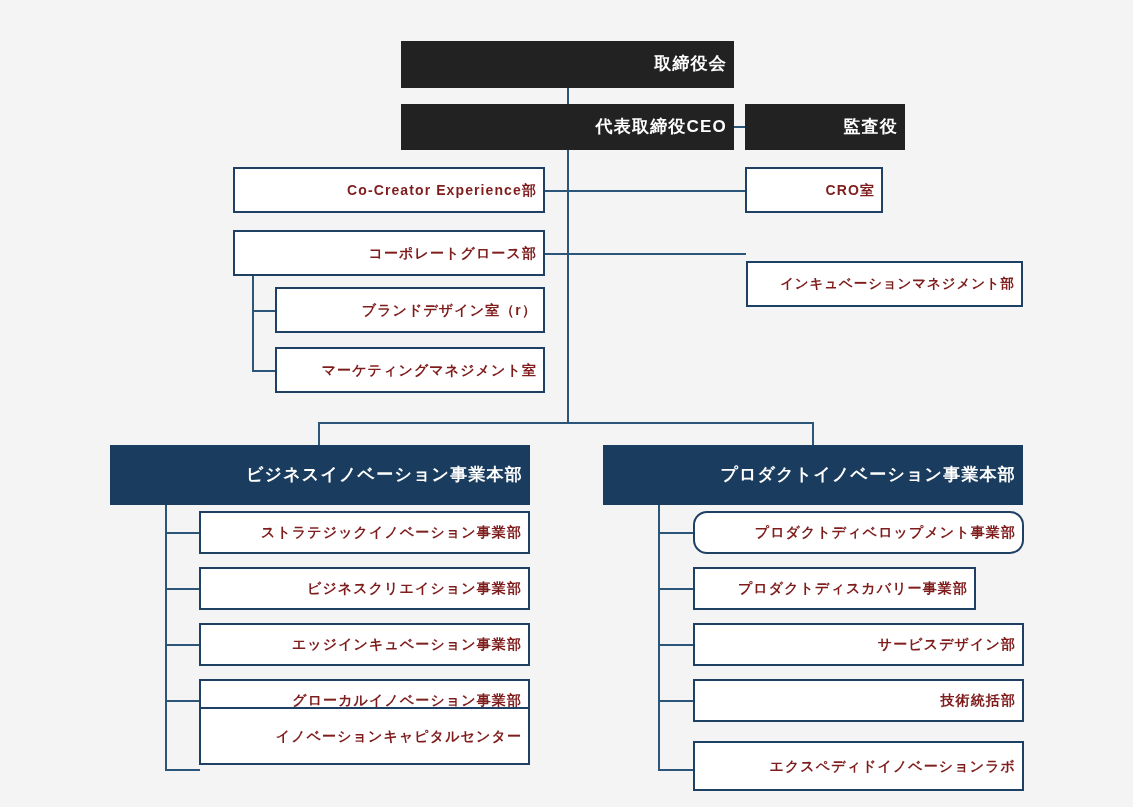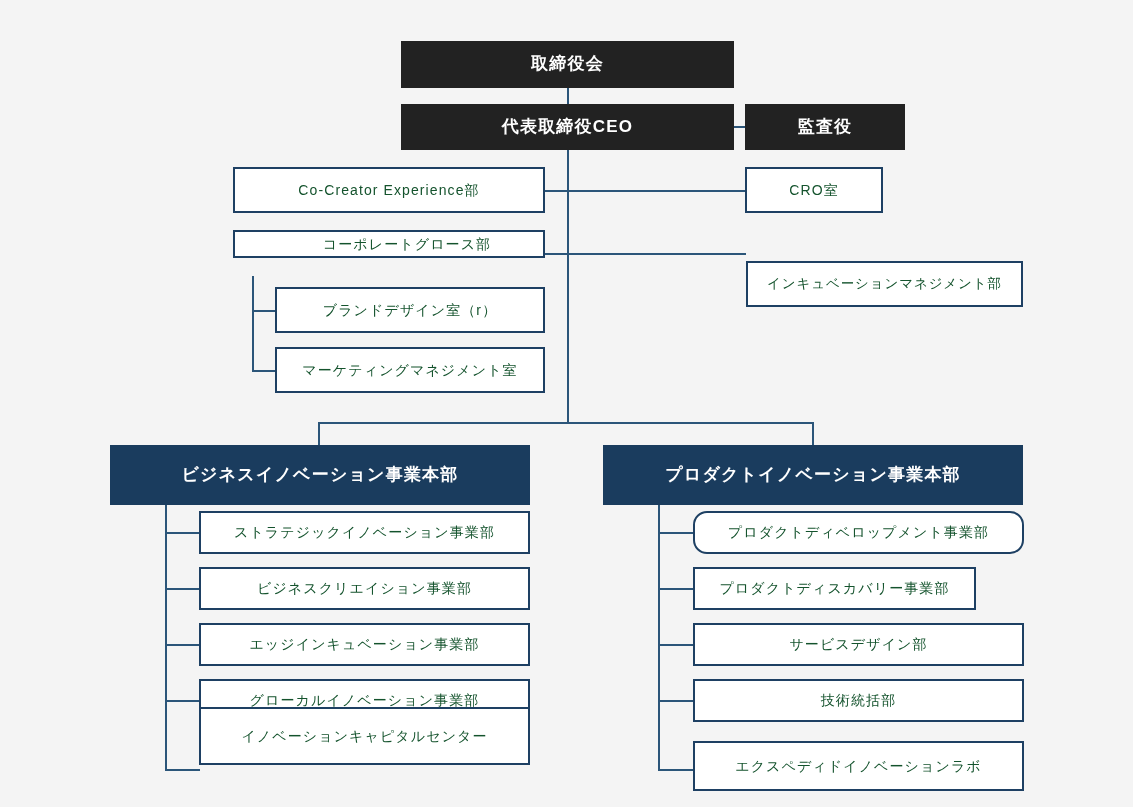--- a/index.html
+++ b/index.html
@@ -24,21 +24,21 @@
   .line.v { width: 2px; }
   .line.h { height: 2px; }
 
   
   .node {
     position: absolute;
     box-sizing: border-box;
     display: flex;
     align-items: center;
     justify-content: center;
-    text-align: center;
+    text-align: right;
     line-height: 1.2;
     z-index: 2;
   }
 
   .node .label {
     display: block;
     width: 100%;
     padding: 0 6px;
     box-sizing: border-box;
   }
@@ -60,22 +60,22 @@
     color: #ffffff;
     font-weight: bold;
     font-size: 17px;
     letter-spacing: 1.2px;
   }
 
   
   .node.plain {
     background: #ffffff;
     border: 2px solid #1e4063;
-    color: #14532d;
-    font-weight: normal;
+    color: #7f1d1d;
+    font-weight: bold;
     font-size: 14px;
     letter-spacing: 1.1px;
   }
   .node.plain.small {
     font-size: 13.5px;
     letter-spacing: 0.9px;
     margin-top: 31px;
   }
 </style>
 </head>
@@ -130,21 +130,21 @@
   </div>
 
   <div class="node plain" style="left:233px; top:167px; width:312px; height:46px;">
     <span class="label">Co-Creator Experience部</span>
   </div>
 
   <div class="node plain" style="left:745px; top:167px; width:138px; height:46px;">
     <span class="label">CRO室</span>
   </div>
 
-  <div class="node plain" style="left:233px; top:230px; width:312px; height:28px;padding-left:36px;">
+  <div class="node plain" style="left:233px; top:230px; width:312px; height:46px;padding-left:36px;">
     <span class="label">コーポレートグロース部</span>
   </div>
 
   <div class="node plain small" style="left:746px; top:230px; width:277px; height:46px;">
     <span class="label">インキュベーションマネジメント部</span>
   </div>
 
   <div class="node plain" style="left:275px; top:287px; width:270px; height:46px;">
     <span class="label">ブランドデザイン室（r）</span>
   </div>

